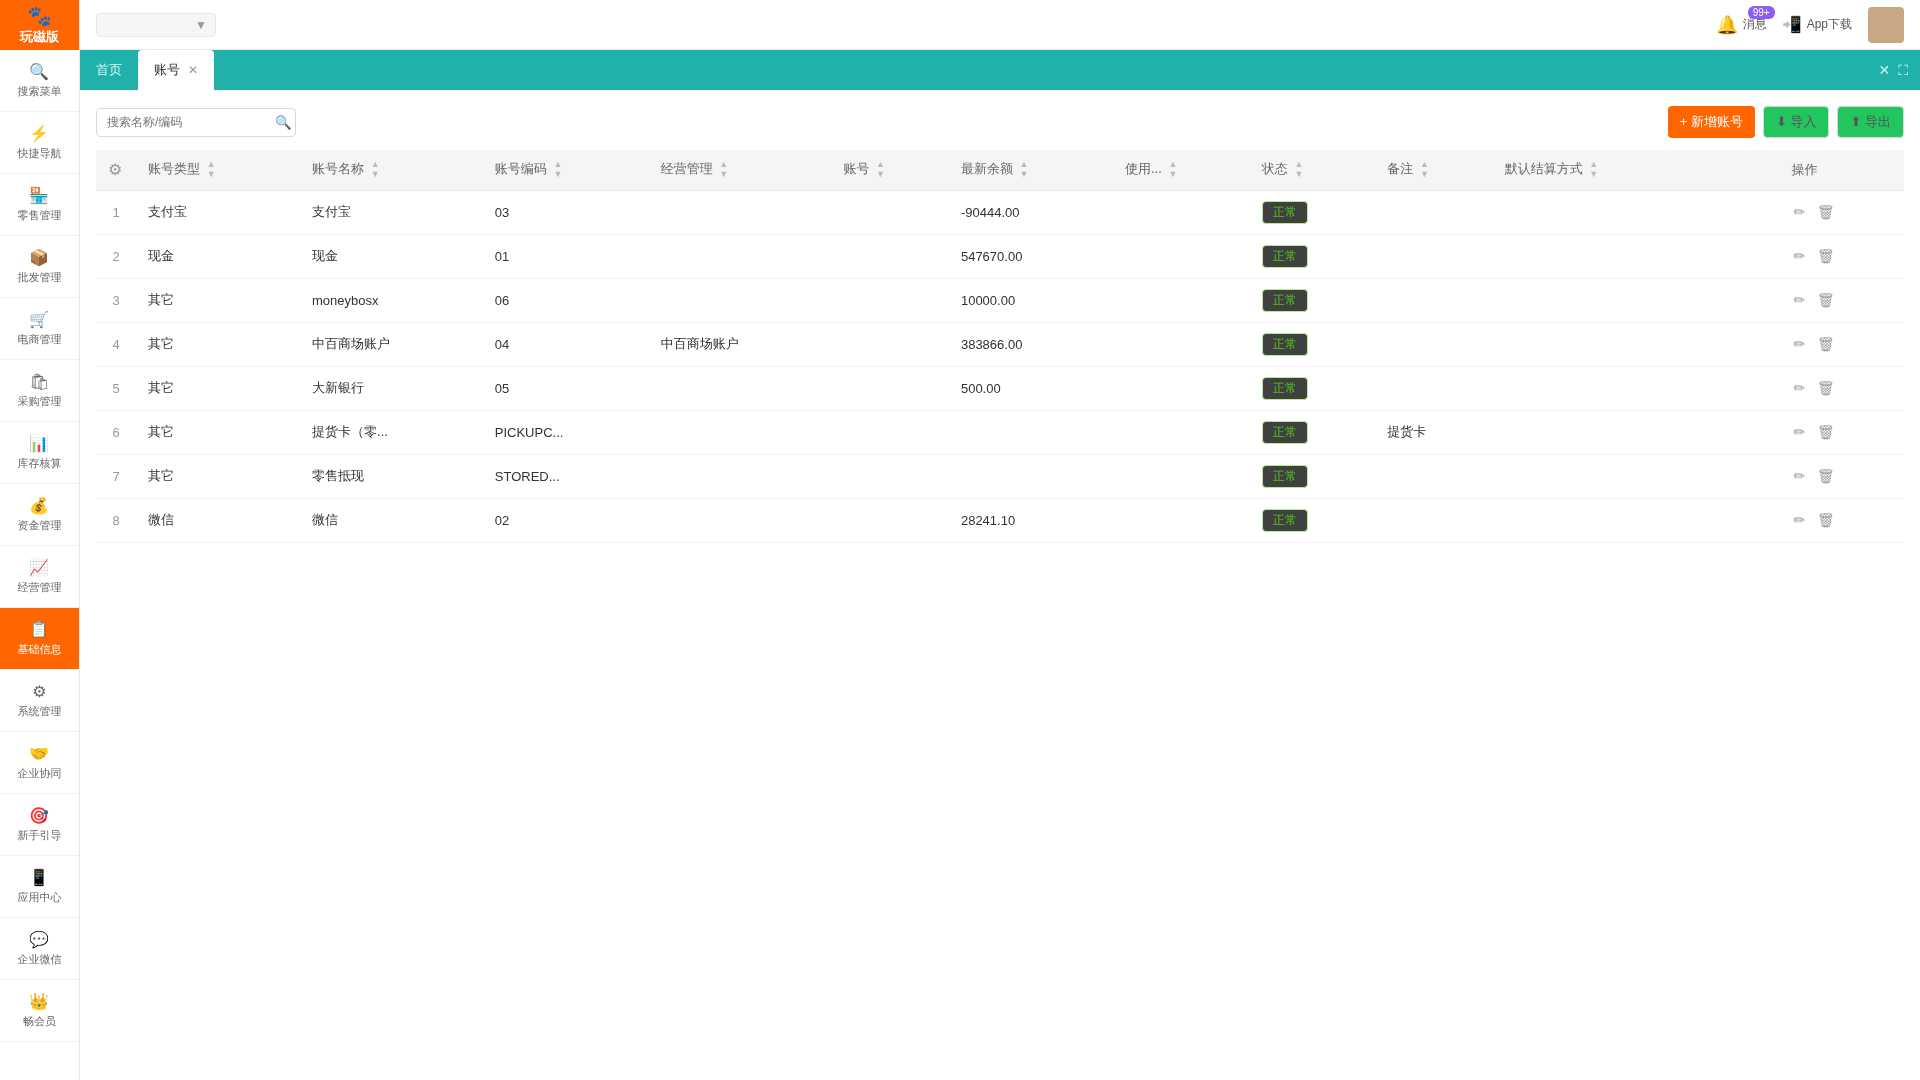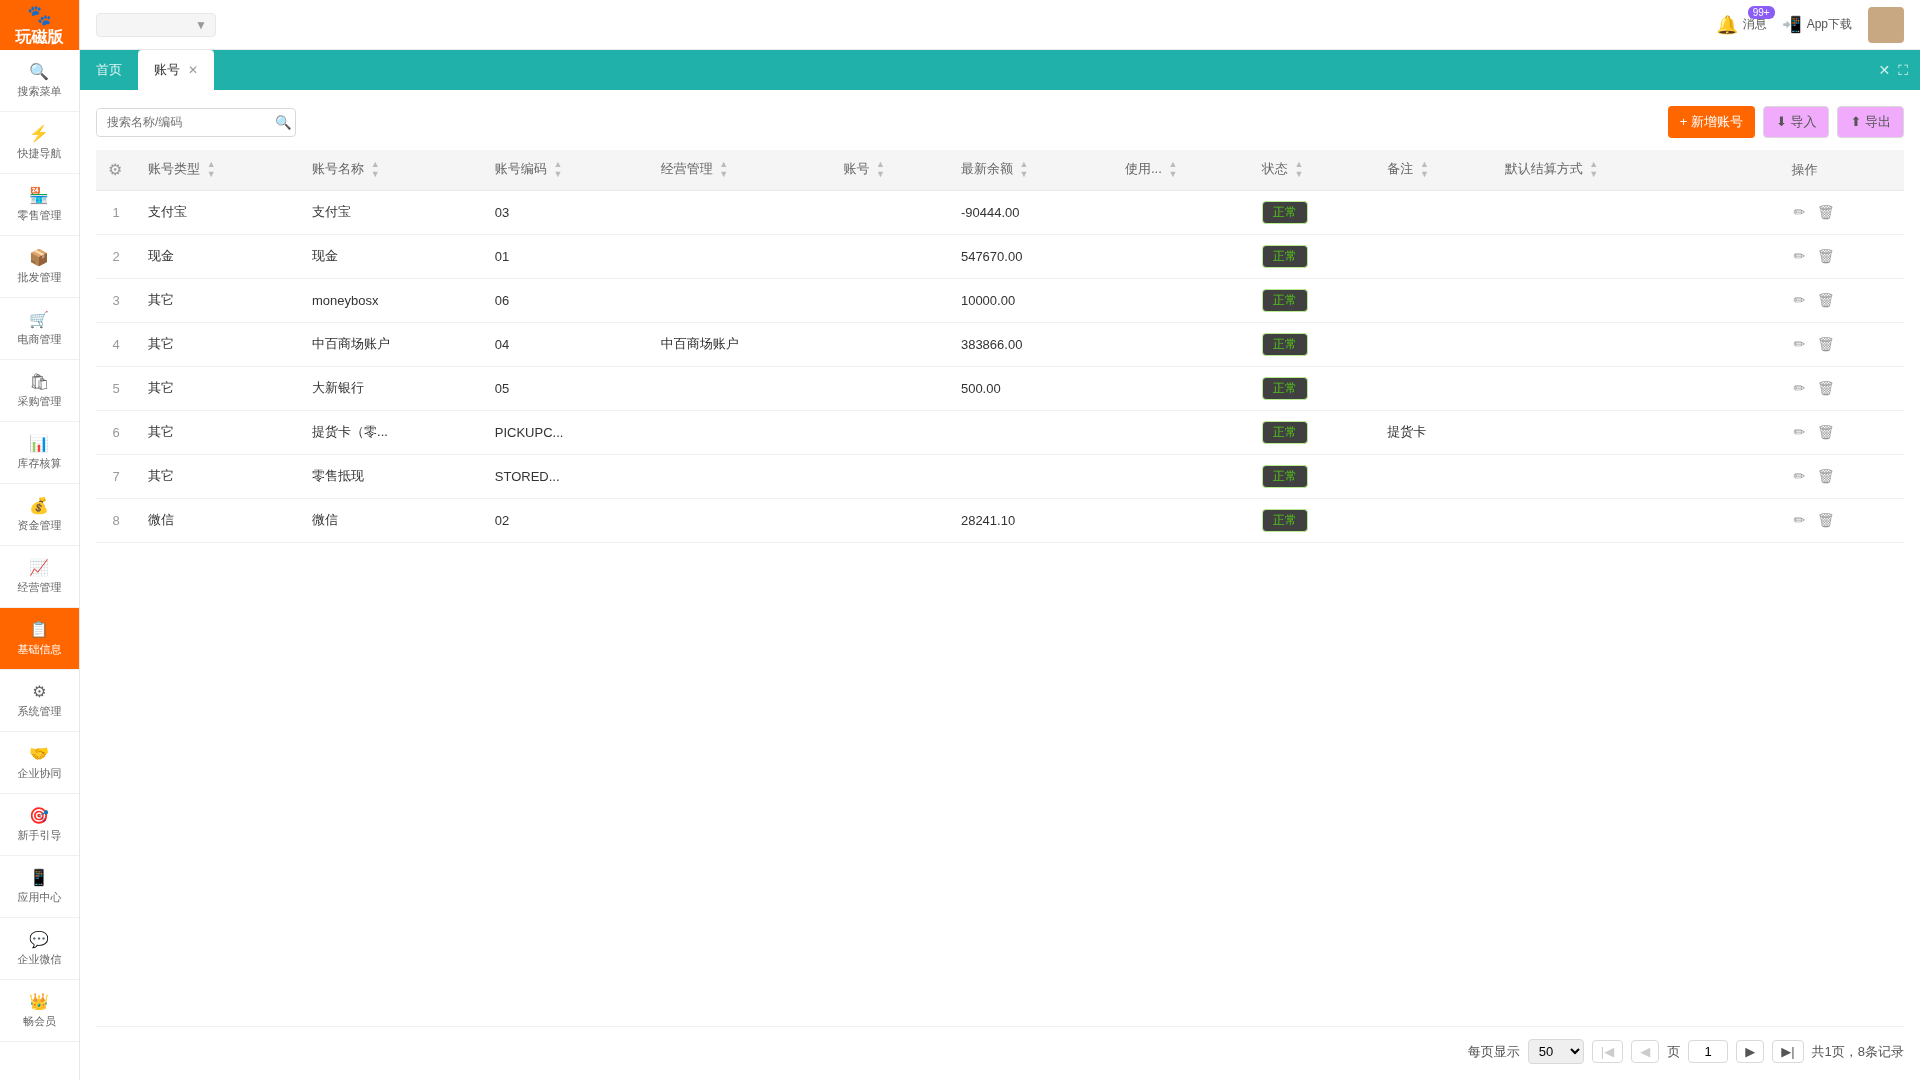--- a/index.html
+++ b/index.html
@@ -24,21 +24,21 @@
       font-size: 11px;
       font-weight: bold;
       flex-direction: column;
       padding: 4px;
     }
     .sidebar-logo .logo-icon {
       font-size: 20px;
       color: #fff;
     }
     .sidebar-logo .logo-text {
-      font-size: 16px;
+      font-size: 13px;
       color: #fff;
       margin-top: 0;
     }
     .sidebar-item {
       display: flex;
       flex-direction: column;
       align-items: center;
       justify-content: center;
       padding: 12px 4px;
       cursor: pointer;
@@ -216,21 +216,21 @@
       border: none;
       border-radius: 4px;
       padding: 7px 12px;
       cursor: pointer;
       font-size: 13px;
       display: flex;
       align-items: center;
       gap: 4px;
     }
     .btn-default {
-      background: #f0abfc;
+      background: #22c55e;
       color: #555;
       border: 1px solid #d9d9d9;
       border-radius: 4px;
       padding: 6px 12px;
       cursor: pointer;
       font-size: 13px;
       display: flex;
       align-items: center;
       gap: 4px;
     }
@@ -675,30 +675,15 @@
         <div class="action-btns">
           <button class="action-btn" title="编辑">✏</button>
           <button class="action-btn" title="删除">🗑</button>
         </div>
       </td>
     </tr>
           </tbody>
       </table>
     </div>
 
-    <div class="pagination-bar">
-      <span>每页显示</span>
-      <select class="page-size-select">
-        <option value="50">50</option>
-        <option value="100">100</option>
-        <option value="200">200</option>
-      </select>
-      <button class="page-btn" disabled="">|◀</button>
-      <button class="page-btn" disabled="">◀</button>
-      <span>页</span>
-      <input class="page-input" type="text" value="1" style="">
-      <button class="page-btn">▶</button>
-      <button class="page-btn">▶|</button>
-      <span>共1页，8条记录</span>
-    </div>
 
   </div>
 </div>
 
 </body></html>

